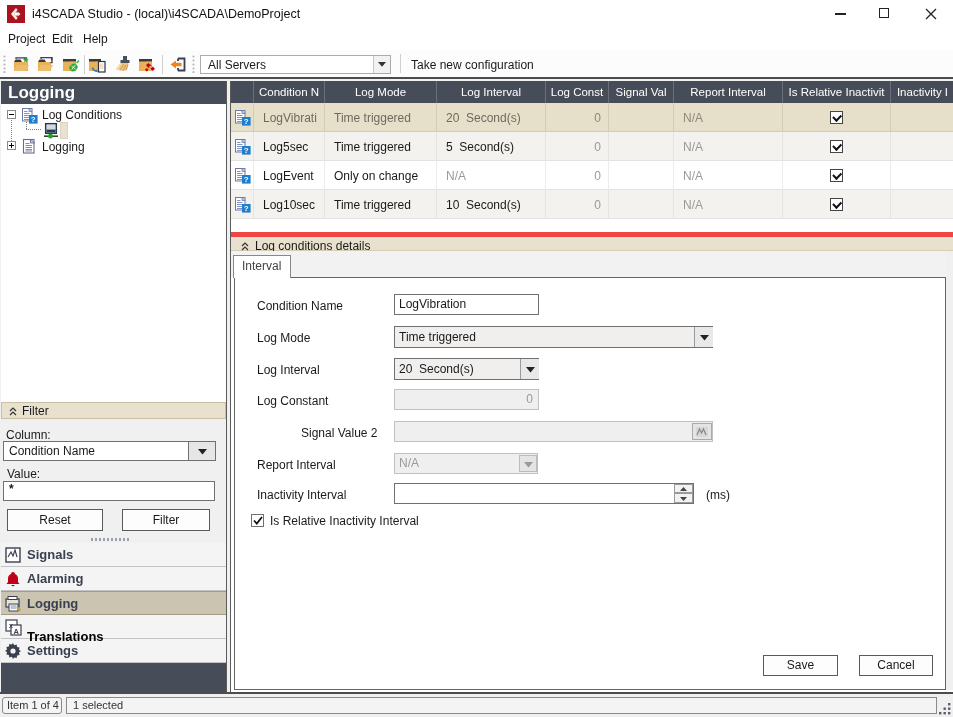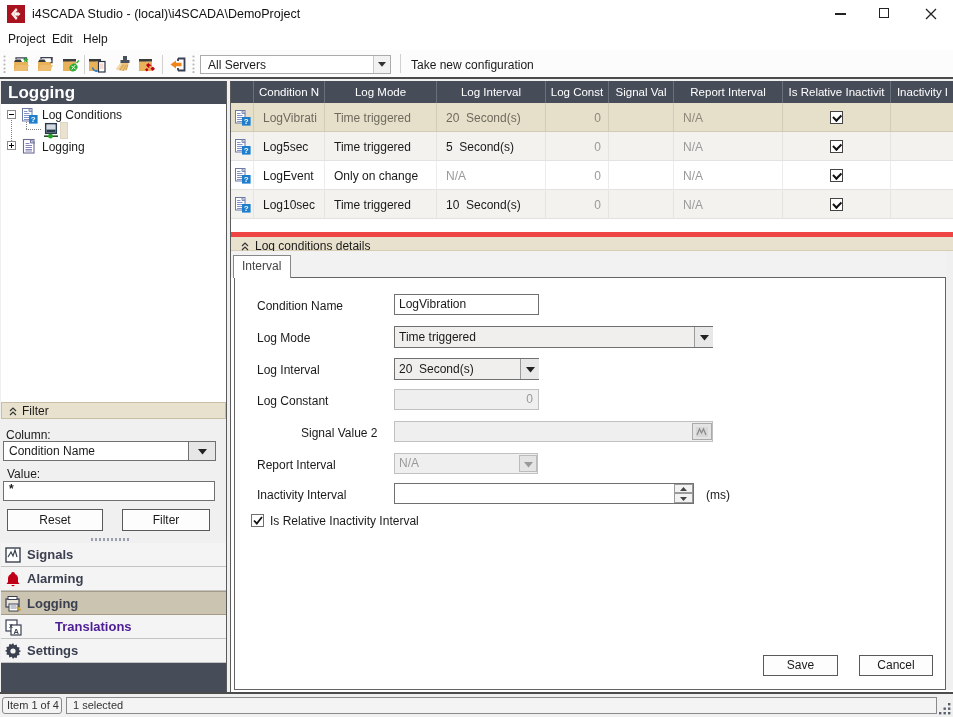--- a/index.html
+++ b/index.html
@@ -254,21 +254,21 @@
       </svg>
       <span class="abs" style="left:26px;top:4px;font-size:13px;font-weight:bold;color:#3b4050;">Logging</span>
     </div>
     <div class="abs" style="left:0;top:72px;width:225px;height:24px;border-bottom:1px solid #c4c4c4;">
       <svg class="abs" style="left:4px;top:4px;" width="17" height="17" viewBox="0 0 17 17">
         <rect x="1" y="1" width="11" height="11" fill="#fff" stroke="#3b4050" stroke-width="1.2"></rect>
         <rect x="6" y="6" width="10" height="10" fill="#fff" stroke="#3b4050" stroke-width="1.2"></rect>
         <text x="4" y="9" font-size="7" font-weight="bold" fill="#3b4050" font-family="Liberation Sans">x</text>
         <text x="8.5" y="14.5" font-size="7.5" font-weight="bold" fill="#3b4050" font-family="Liberation Sans">A</text>
       </svg>
-      <span class="abs" style="left:26px;top:4px;font-size:13px;font-weight:bold;color:#4c1d95;margin-left:28px;">Translations</span>
+      <span class="abs" style="left:26px;top:14px;font-size:13px;font-weight:bold;color:#000000;">Translations</span>
     </div>
     <div class="abs" style="left:0;top:96px;width:225px;height:24px;border-bottom:1px solid #c4c4c4;">
       <svg class="abs" style="left:4px;top:4px;" width="16" height="16" viewBox="0 0 16 16">
         <path d="M8 0 l1.2 2.2 2.5-.6 .4 2.5 2.5 .4 -.6 2.5 L16 8 l-2 1.6 .6 2.5 -2.5 .4 -.4 2.5 -2.5-.6 L8 16 l-1.2-2.2 -2.5 .6 -.4-2.5 -2.5-.4 .6-2.5 L0 8 l2-1.6 -.6-2.5 2.5-.4 .4-2.5 2.5 .6 z" fill="#3b4050"></path>
         <circle cx="8" cy="8" r="2.6" fill="#f4f4f4"></circle>
       </svg>
       <span class="abs" style="left:26px;top:4px;font-size:13px;font-weight:bold;color:#3b4050;">Settings</span>
     </div>
   </div>
 

